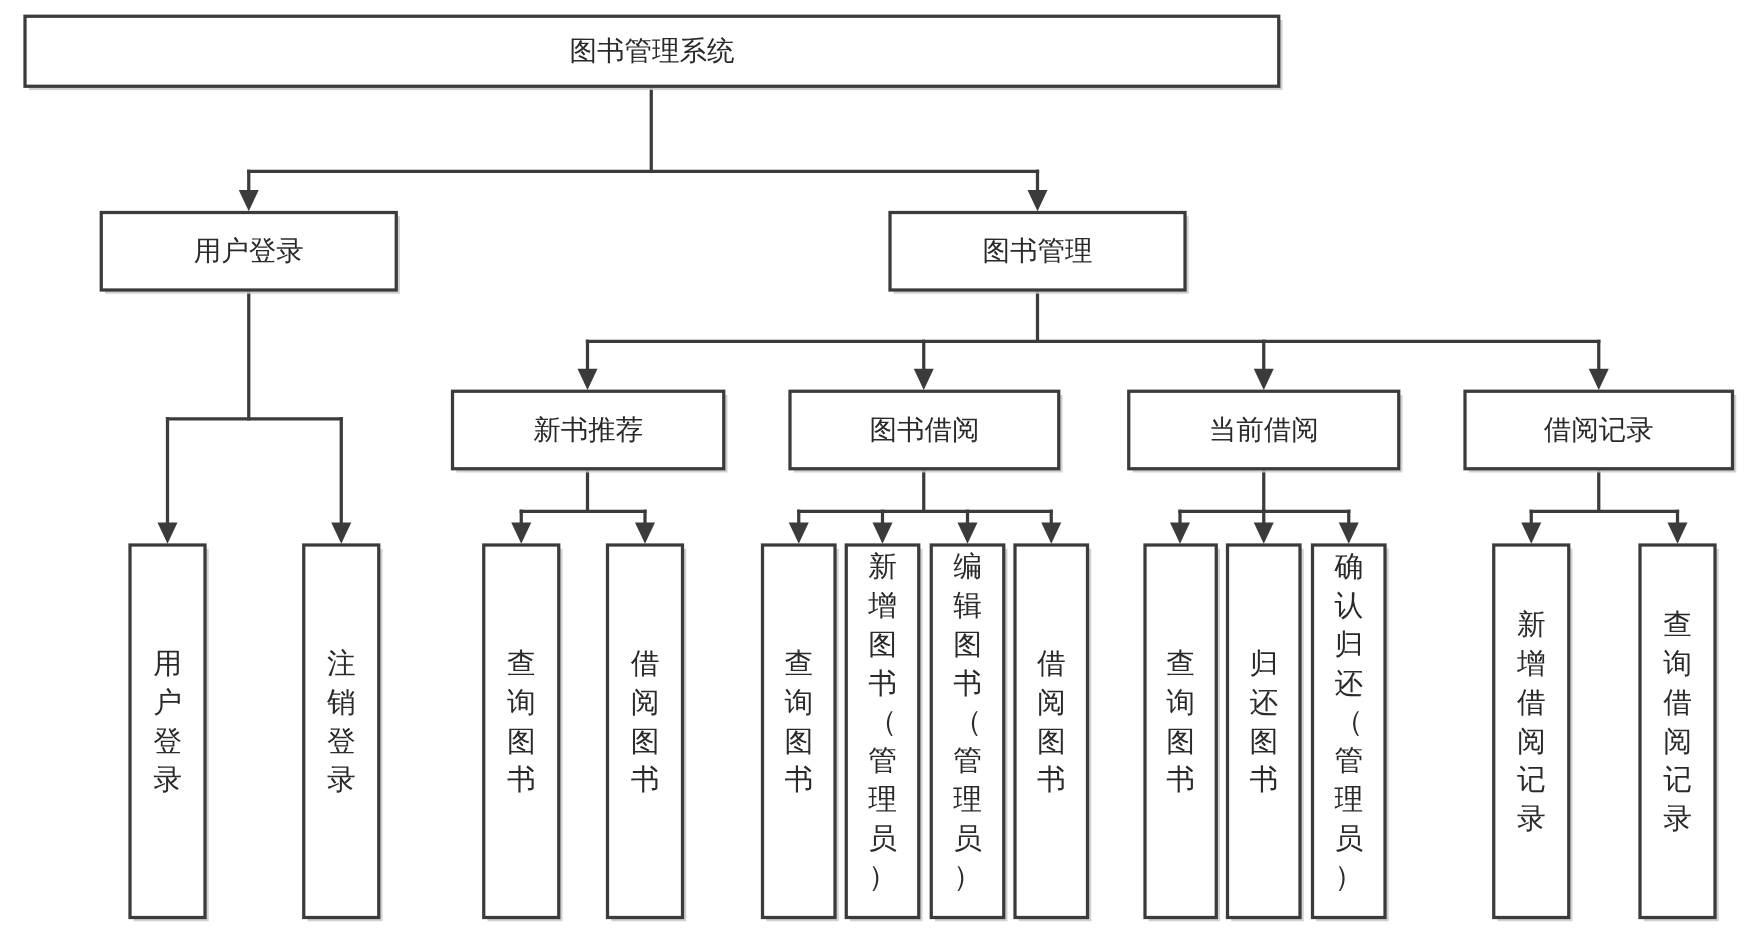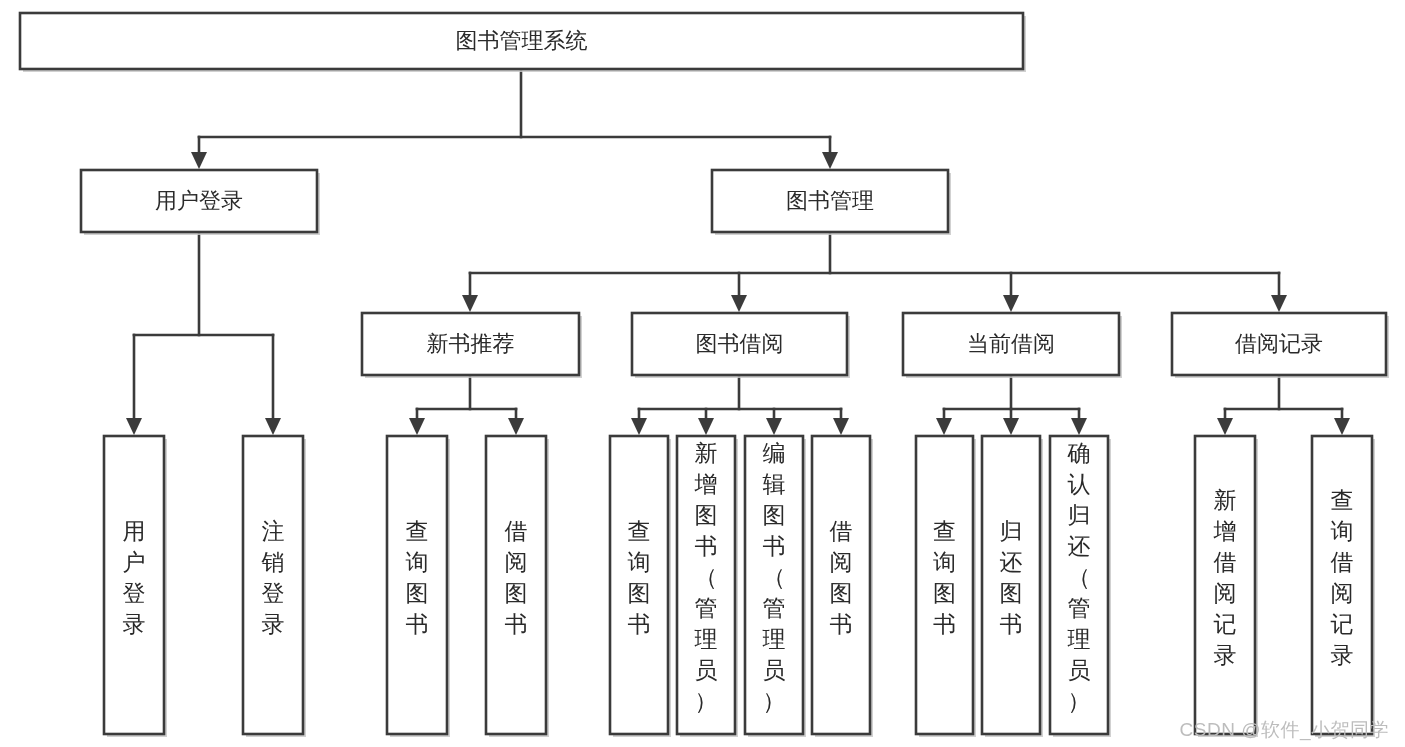--- a/index.html
+++ b/index.html
@@ -240,14 +240,13 @@
           <rect x="1195" y="436" width="60" height="298" class="node-box"></rect>
           <text x="1225" y="507.5" class="node-label-vertical"><tspan x="1225" dy="0">新</tspan><tspan x="1225" dy="31">增</tspan><tspan x="1225" dy="31">借</tspan><tspan x="1225" dy="31">阅</tspan><tspan x="1225" dy="31">记</tspan><tspan x="1225" dy="31">录</tspan></text>
         </g>
         <g>
           <rect x="1315" y="439" width="60" height="298" class="node-box-shadow"></rect>
           <rect x="1312" y="436" width="60" height="298" class="node-box"></rect>
           <text x="1342" y="507.5" class="node-label-vertical"><tspan x="1342" dy="0">查</tspan><tspan x="1342" dy="31">询</tspan><tspan x="1342" dy="31">借</tspan><tspan x="1342" dy="31">阅</tspan><tspan x="1342" dy="31">记</tspan><tspan x="1342" dy="31">录</tspan></text>
         </g>
       </g>
   </svg>
-  <div class="watermark">CSDN @软件_小贺同学</div>
 </div>
 
 </body></html>

